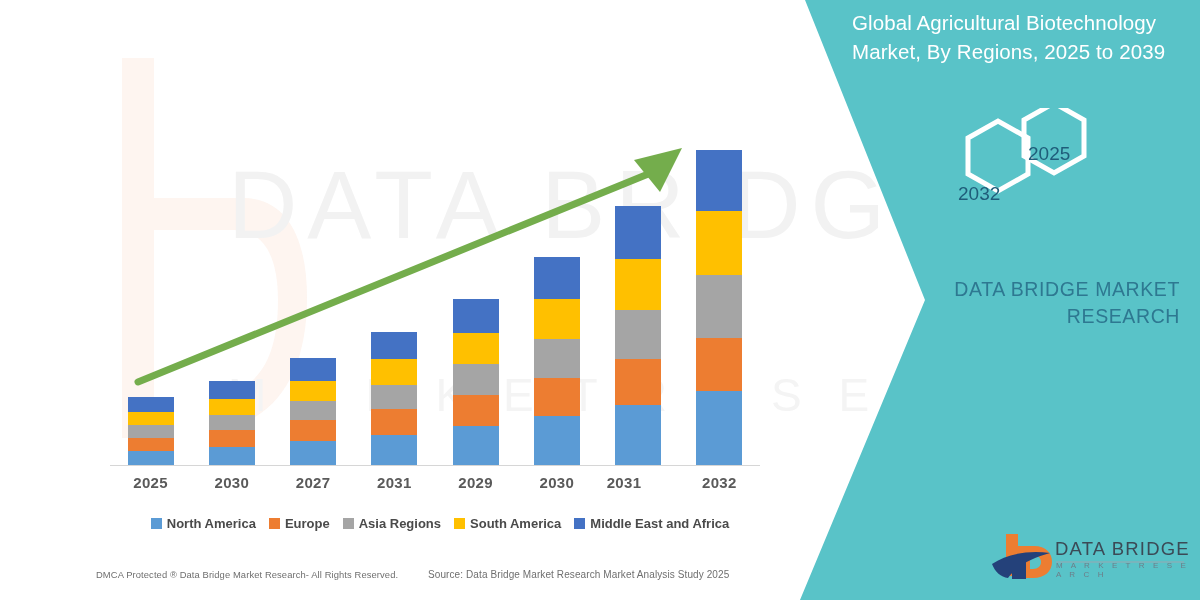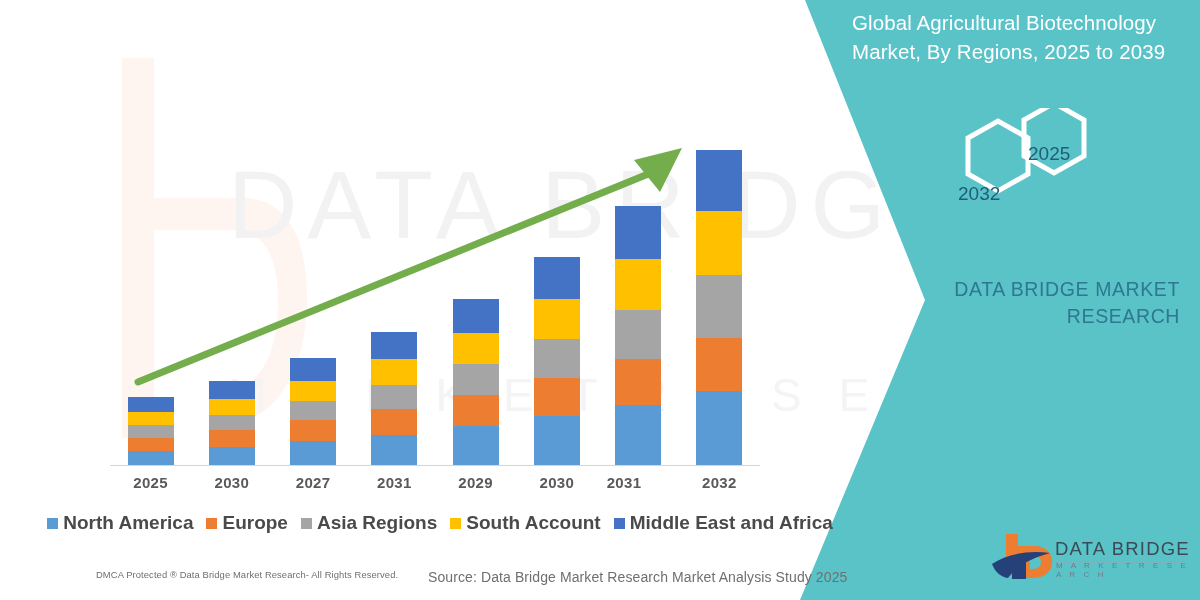--- a/index.html
+++ b/index.html
@@ -81,29 +81,29 @@
     position:absolute;width:80px;text-align:center;
     color:#5a5a5a;font-size:15px;font-weight:700;letter-spacing:.3px;
   }
 
   .legend{
     position:absolute;left:110px;top:512px;width:660px;height:22px;
     display:flex;align-items:center;justify-content:center;gap:13px;
   }
   .lg-item{display:flex;align-items:center;gap:5px;}
   .lg-sw{width:11px;height:11px;display:inline-block;}
-  .lg-tx{color:#4a4a4a;font-size:19px;font-weight:700;white-space:nowrap;}
+  .lg-tx{color:#4a4a4a;font-size:13px;font-weight:700;white-space:nowrap;}
 
   .footer-left{
     position:absolute;left:96px;top:569px;color:#6f6f6f;
     font-size:9.4px;letter-spacing:.1px;white-space:nowrap;
   }
   .footer-right{
     position:absolute;left:428px;top:569px;color:#6f6f6f;
-    font-size:14px;letter-spacing:.1px;white-space:nowrap;
+    font-size:10px;letter-spacing:.1px;white-space:nowrap;
   }
   .arrow{position:absolute;left:100px;top:130px;width:620px;height:270px;pointer-events:none;}
 </style>
 </head>
 <body>
 
 <div id="root">
 
   <svg class="wm-b" viewBox="0 0 220 400">
     <path d="M30 10 L62 10 L62 390 L30 390 Z" fill="#fbe6da" opacity="0.85"></path>
@@ -229,21 +229,21 @@
         <div class="lg-item">
           <span class="lg-sw" style="background: rgb(237, 125, 49);"></span>
           <span class="lg-tx">Europe</span>
         </div>
         <div class="lg-item">
           <span class="lg-sw" style="background: rgb(165, 165, 165);"></span>
           <span class="lg-tx">Asia Regions</span>
         </div>
         <div class="lg-item">
           <span class="lg-sw" style="background: rgb(255, 192, 0);"></span>
-          <span class="lg-tx">South Account</span>
+          <span class="lg-tx">South America</span>
         </div>
         <div class="lg-item">
           <span class="lg-sw" style="background: rgb(68, 114, 196);"></span>
           <span class="lg-tx">Middle East and Africa</span>
         </div>
       </div>
   </div>
 
   <div class="footer-left">DMCA Protected ® Data Bridge Market Research- All Rights Reserved.</div>
   <div class="footer-right">Source: Data Bridge Market Research  Market Analysis Study 2025</div>

